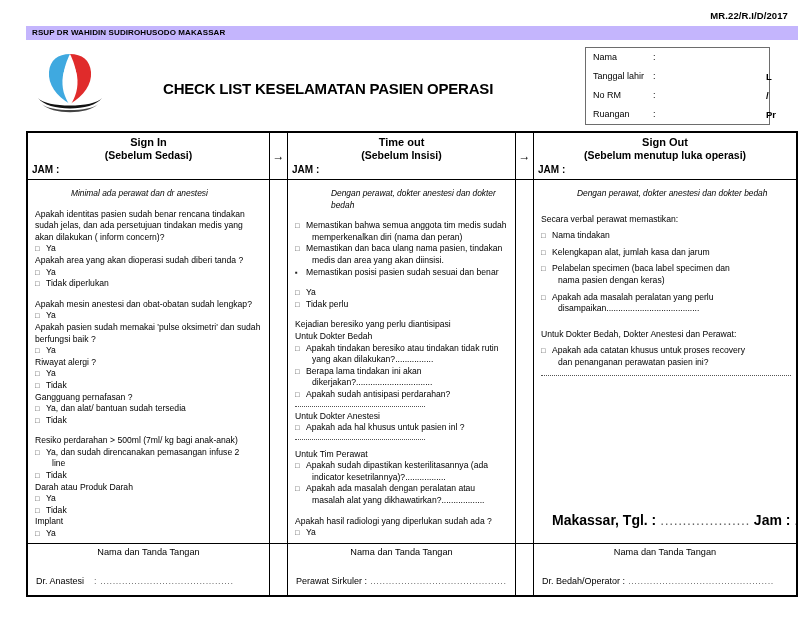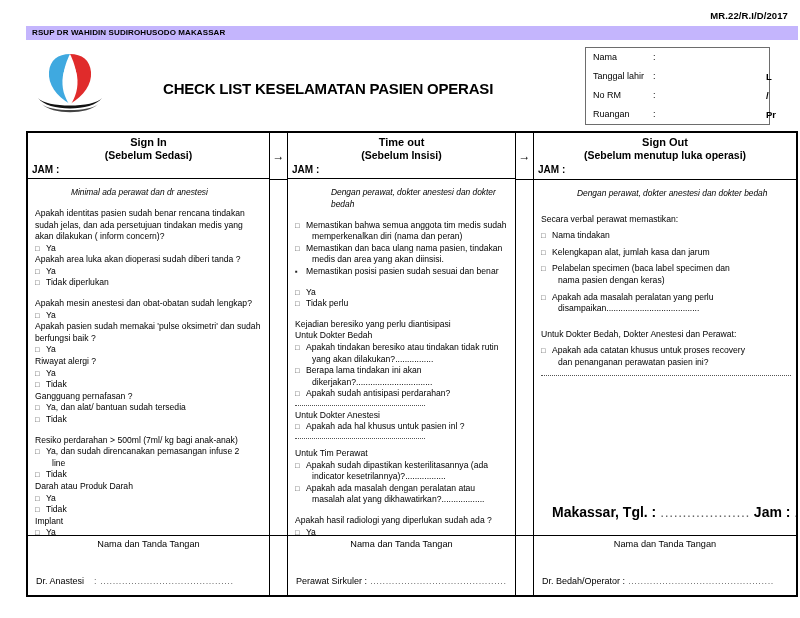--- a/index.html
+++ b/index.html
@@ -236,21 +236,21 @@
   }
   .dots-inline {
     letter-spacing: 0.6px;
     font-weight: normal;
     color: #666;
   }
 
   
   .sig-row {
     display: flex;
-    height: 60px;
+    height: 52px;
     border-top: 1.5px solid #000;
     box-sizing: border-box;
     flex: 0 0 auto;
   }
   .sig-cell {
     box-sizing: border-box;
     position: relative;
     padding-top: 3px;
   }
   .sig-cell .title {
@@ -316,21 +316,21 @@
     <div class="col col-sign-in vsep">
       <div class="col-head">
         <div class="t1">Sign In</div>
         <div class="t2">(Sebelum Sedasi)</div>
         <div class="jam">JAM :</div>
       </div>
       <div class="col-content">
         <div class="intro">Minimal ada perawat dan dr anestesi</div>
         <div class="q">Apakah identitas pasien sudah benar rencana tindakan sudah jelas, dan ada persetujuan tindakan medis yang akan dilakukan ( inform concern)?</div>
         <div class="chk">Ya</div>
-        <div class="q">Apakah area luka akan dioperasi sudah diberi tanda ?</div>
+        <div class="q">Apakah area yang akan dioperasi sudah diberi tanda ?</div>
         <div class="chk">Ya</div>
         <div class="chk">Tidak diperlukan</div>
         <div class="gap"></div>
         <div class="q">Apakah mesin anestesi dan obat-obatan sudah lengkap?</div>
         <div class="chk">Ya</div>
         <div class="q">Apakah pasien sudah memakai 'pulse oksimetri' dan sudah berfungsi baik ?</div>
         <div class="chk">Ya</div>
         <div class="q">Riwayat alergi ?</div>
         <div class="chk">Ya</div>
         <div class="chk">Tidak</div>

